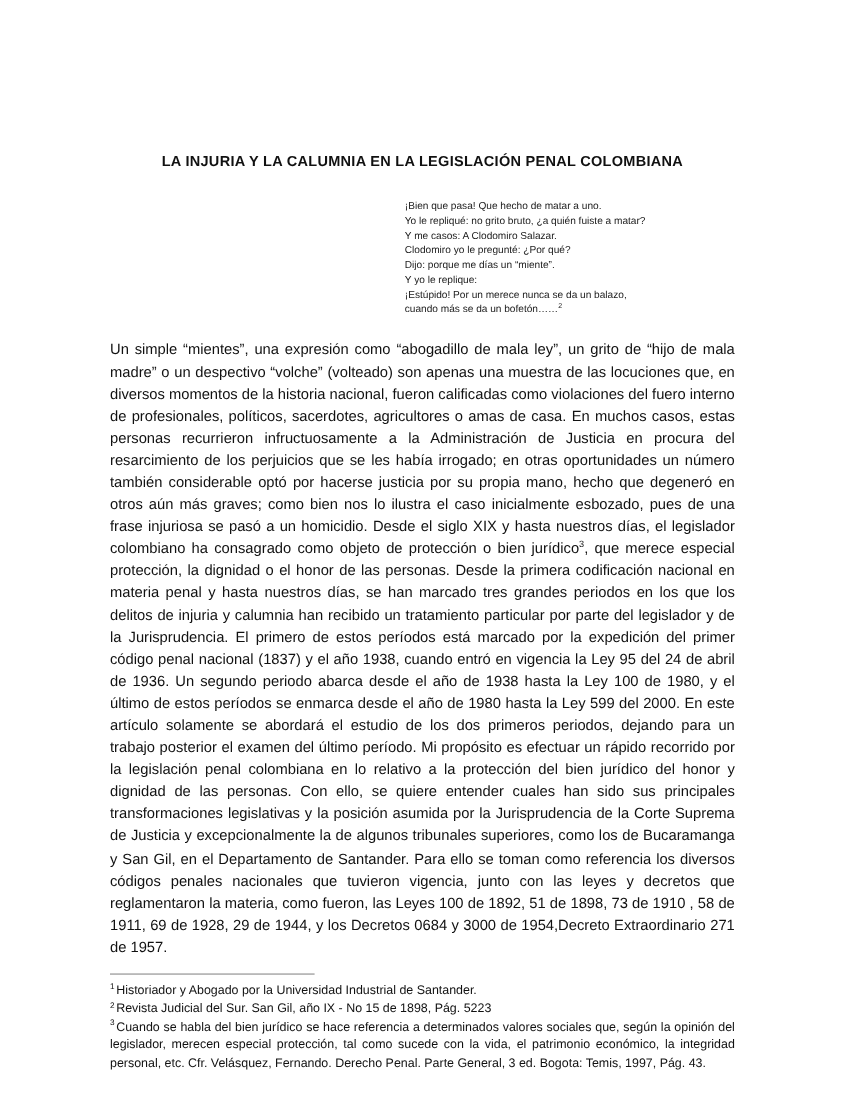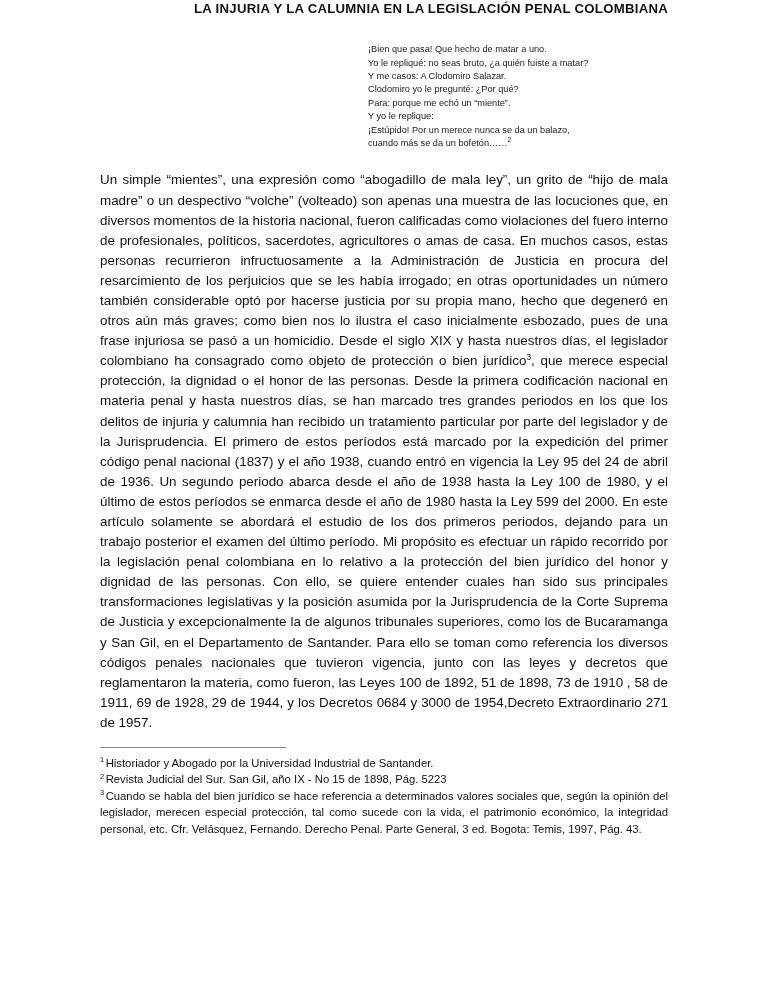--- a/index.html
+++ b/index.html
@@ -30,23 +30,24 @@
   .content {
     position: absolute;
     left: 100px;
     top: 0;
     width: 568px;
   }
 
   
   .doc-title {
     margin: 0;
+    padding-top: 138px;
     font-size: 13.2px;
     font-weight: bold;
-    text-align: right;
+    text-align: center;
     letter-spacing: 0.02em;
     line-height: 1.3;
     color: #111111;
   }
 
   
   .author-line {
     margin: 0;
     padding-top: 20px;
     text-align: right;
@@ -132,24 +133,24 @@
 <body>
 
 <div class="page">
   <div class="content">
 
     <h1 class="doc-title">LA INJURIA Y LA CALUMNIA EN LA LEGISLACIÓN PENAL COLOMBIANA</h1>
 
 
     <div class="epigraph">
       <span class="eline">¡Bien que pasa!  Que hecho de matar a uno.</span>
-      <span class="eline">Yo le repliqué:  no seas bruto, ¿a quién fuiste a matar?</span>
+      <span class="eline">Yo le repliqué:  no grito bruto, ¿a quién fuiste a matar?</span>
       <span class="eline">Y me casos:  A Clodomiro Salazar.</span>
       <span class="eline">Clodomiro yo le pregunté: ¿Por qué?</span>
-      <span class="eline">Para:  porque me echó un  “miente”.</span>
+      <span class="eline">Dijo:  porque me días un  “miente”.</span>
       <span class="eline">Y yo le replique:</span>
       <span class="eline">¡Estúpido! Por un merece nunca se da un balazo,</span>
       <span class="eline"><span>cuando más se da un bofetón……</span><sup>2</sup></span>
     </div>
 
     <p class="body-text"><span>Un simple “mientes”, una expresión como “abogadillo de mala ley”, un grito de “hijo de mala madre” o un despectivo “volche” (volteado) son apenas una muestra de las locuciones que, en diversos momentos de la historia nacional, fueron calificadas como violaciones del fuero interno de profesionales, políticos, sacerdotes, agricultores o amas de casa. En muchos casos, estas personas recurrieron infructuosamente a la Administración de Justicia en procura del resarcimiento de los perjuicios  que se les había irrogado; en otras oportunidades un número también considerable optó por hacerse justicia por su propia mano, hecho que degeneró en otros aún más graves; como bien nos lo ilustra el caso inicialmente esbozado, pues de una frase injuriosa se pasó a un homicidio. Desde el siglo XIX y hasta nuestros días, el legislador colombiano ha consagrado como objeto de protección o bien jurídico</span><sup>3</sup><span>, que merece especial protección, la dignidad o el honor de las personas. Desde la primera codificación nacional en materia penal y hasta nuestros días, se han marcado tres grandes periodos en los que los delitos de injuria y calumnia han recibido un tratamiento particular por parte del legislador y de la Jurisprudencia. El primero de estos períodos está marcado por la expedición del primer código penal nacional (1837) y el año 1938, cuando entró en vigencia la Ley 95 del 24 de abril de 1936. Un segundo periodo abarca desde el año de 1938 hasta la Ley 100 de 1980, y el último de estos períodos se enmarca desde el año de 1980 hasta la Ley 599 del 2000. En este artículo solamente se abordará el estudio de los dos primeros periodos, dejando para un trabajo posterior el examen del último período. Mi propósito es efectuar un rápido recorrido por la legislación penal colombiana en lo relativo a la protección del bien jurídico del honor y dignidad de las personas. Con ello, se quiere entender cuales han sido sus principales transformaciones legislativas y la posición asumida por la Jurisprudencia de la Corte Suprema de Justicia y excepcionalmente la de algunos tribunales superiores, como los de Bucaramanga y San Gil, en el Departamento de Santander. Para ello se toman como referencia los diversos códigos penales nacionales que tuvieron vigencia, junto con las leyes y decretos que  reglamentaron la materia, como fueron, las Leyes 100 de 1892, 51 de 1898, 73 de 1910 , 58 de 1911, 69 de 1928, 29 de 1944, y los Decretos 0684 y 3000 de 1954,Decreto Extraordinario 271 de 1957.</span></p>
 
     <hr class="fn-rule">
 
     <div class="footnotes">

